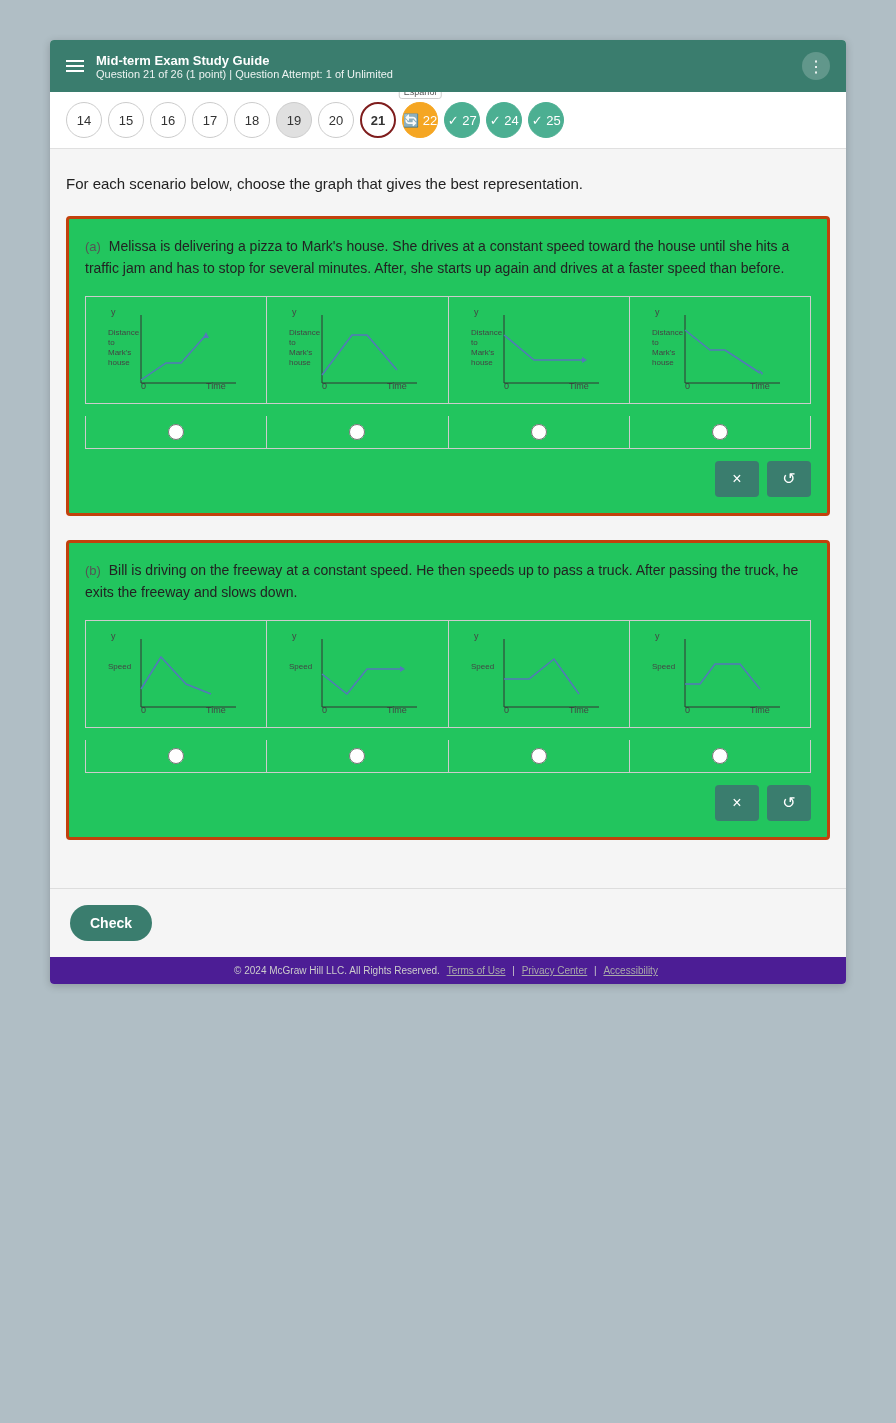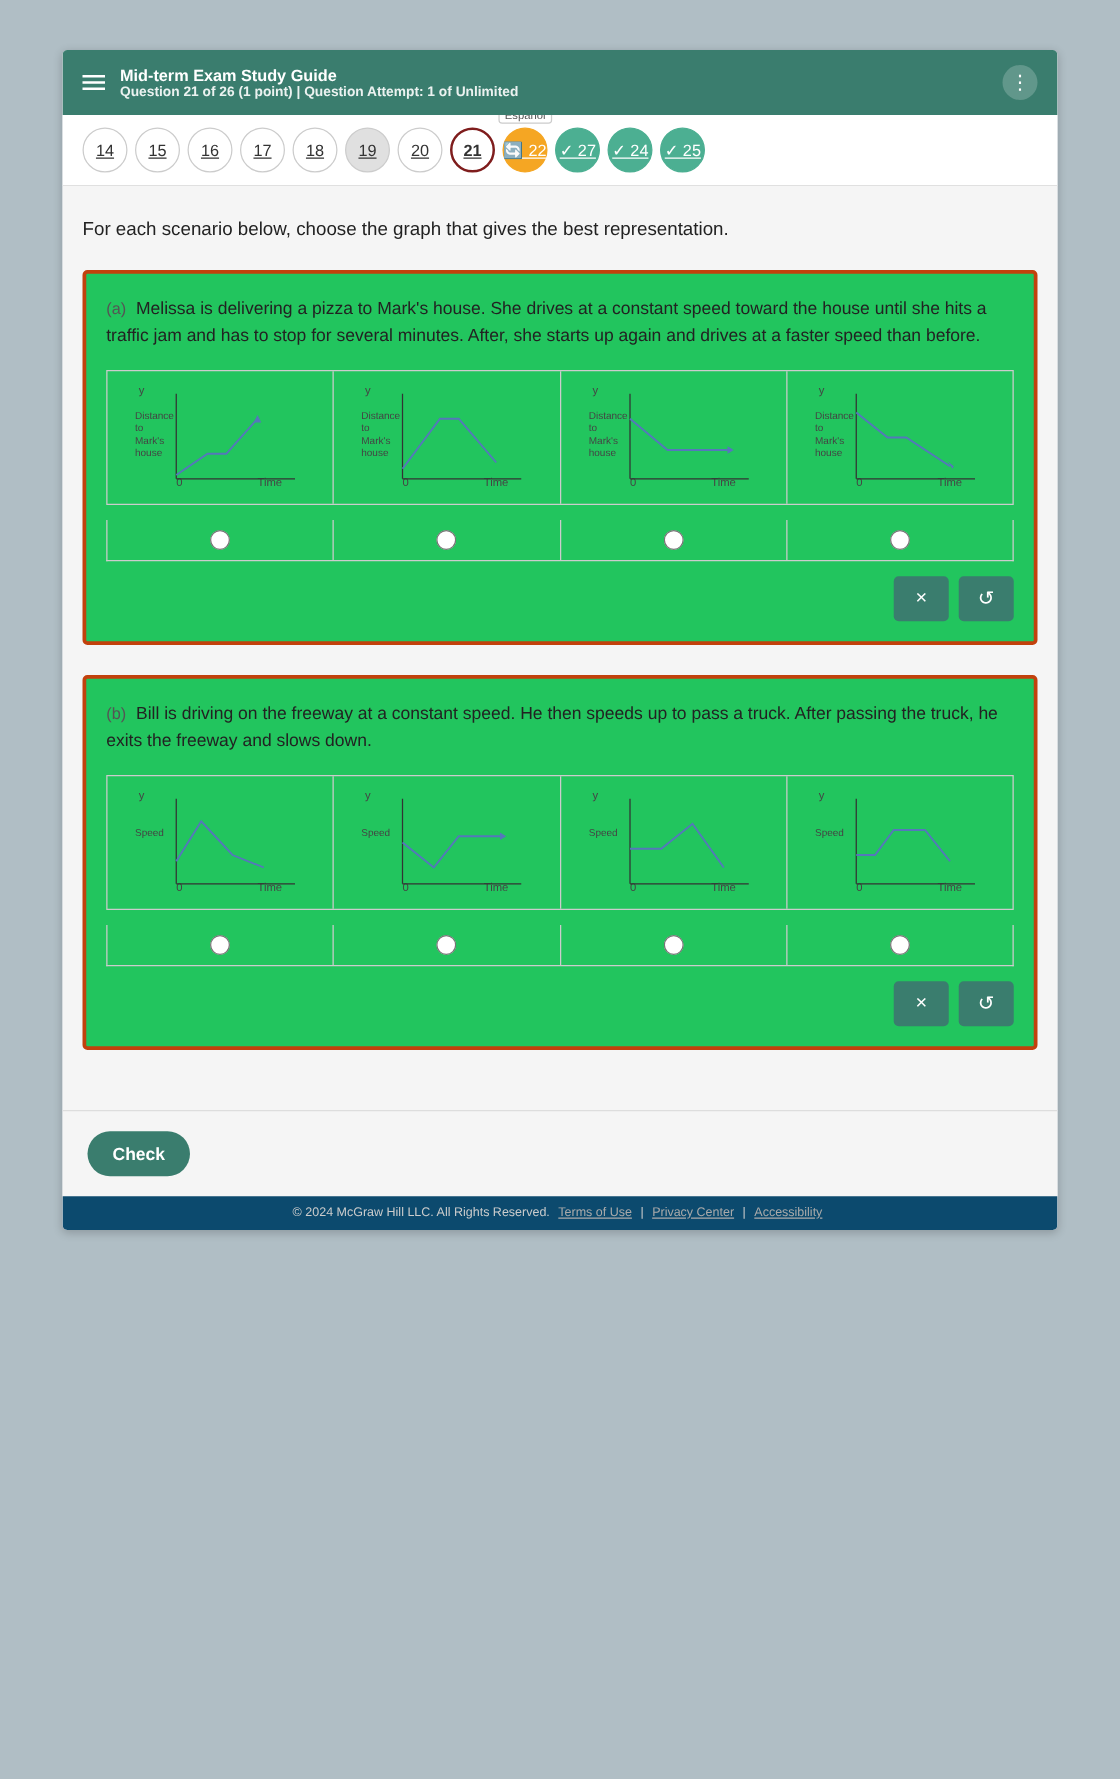--- a/index.html
+++ b/index.html
@@ -48,21 +48,20 @@
     .header-title {
       font-size: 12px;
     }
     .header-title .title-main {
       font-weight: bold;
       font-size: 13px;
     }
     .header-title .title-sub {
       font-size: 11px;
       opacity: 0.9;
-      font-weight: bold;
     }
     .more-icon {
       width: 28px;
       height: 28px;
       border-radius: 50%;
       background: rgba(255,255,255,0.2);
       display: flex;
       align-items: center;
       justify-content: center;
       cursor: pointer;
@@ -85,21 +84,20 @@
       border-radius: 50%;
       border: 1px solid #ccc;
       display: flex;
       align-items: center;
       justify-content: center;
       font-size: 13px;
       cursor: pointer;
       background: white;
       color: #333;
       position: relative;
-      text-decoration: underline;
     }
     .nav-item.current {
       border: 2px solid #7f1d1d;
       font-weight: bold;
     }
     .nav-item.completed {
       background: #4caf92;
       color: white;
       border-color: #4caf92;
     }
@@ -241,21 +239,21 @@
     .btn-outline {
       background: white;
       color: #333;
       border: 1px solid #aaa;
       border-radius: 20px;
       padding: 10px 18px;
       font-size: 13px;
       cursor: pointer;
     }
     .copyright-bar {
-      background: #0c4a6e;
+      background: #4c1d95;
       padding: 8px;
       text-align: center;
       font-size: 10px;
       color: #ccc;
     }
     .copyright-bar a {
       color: #aaa;
       text-decoration: underline;
       margin: 0 4px;
     }

